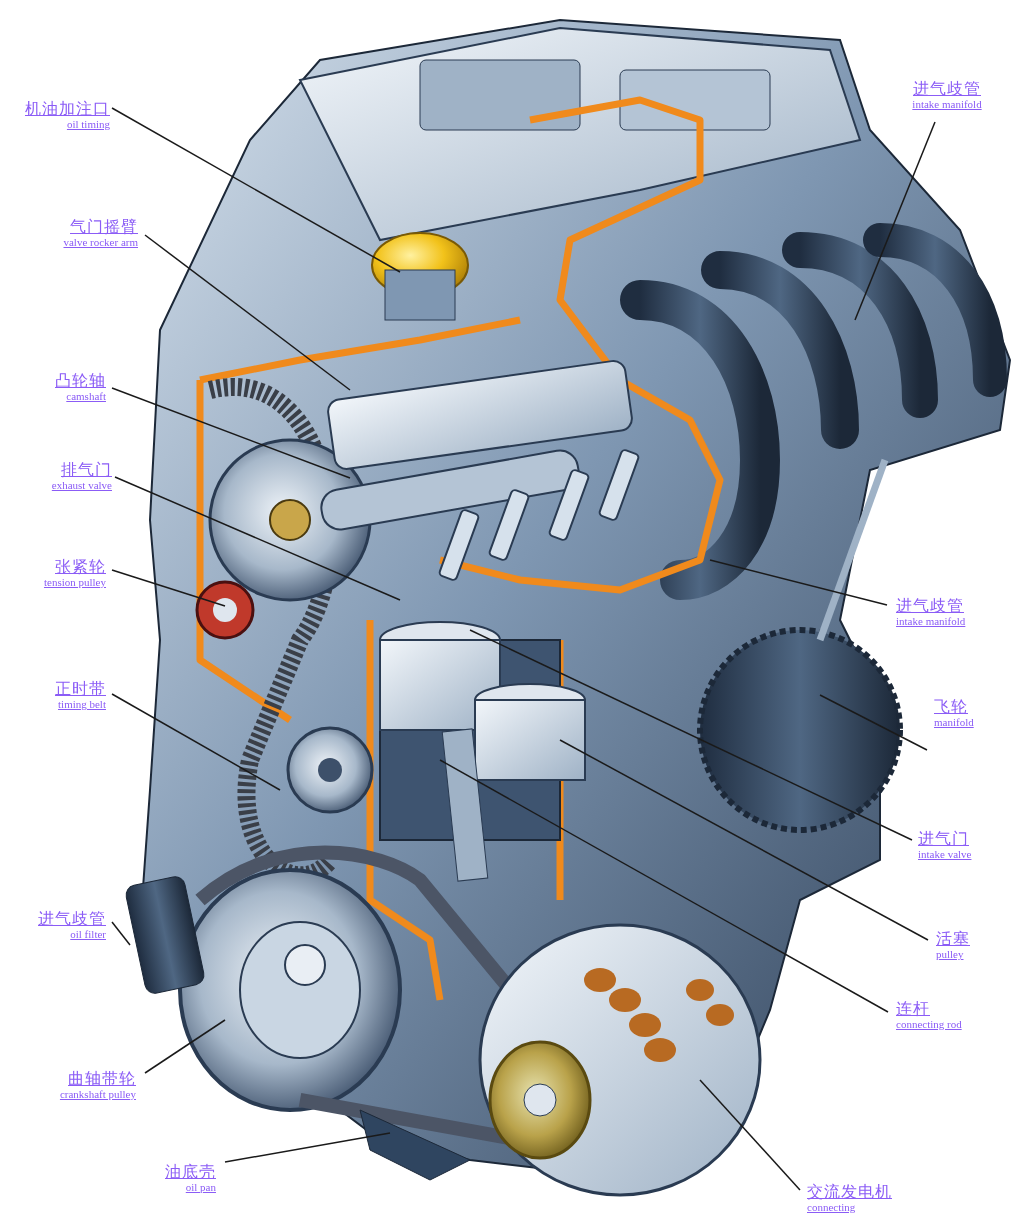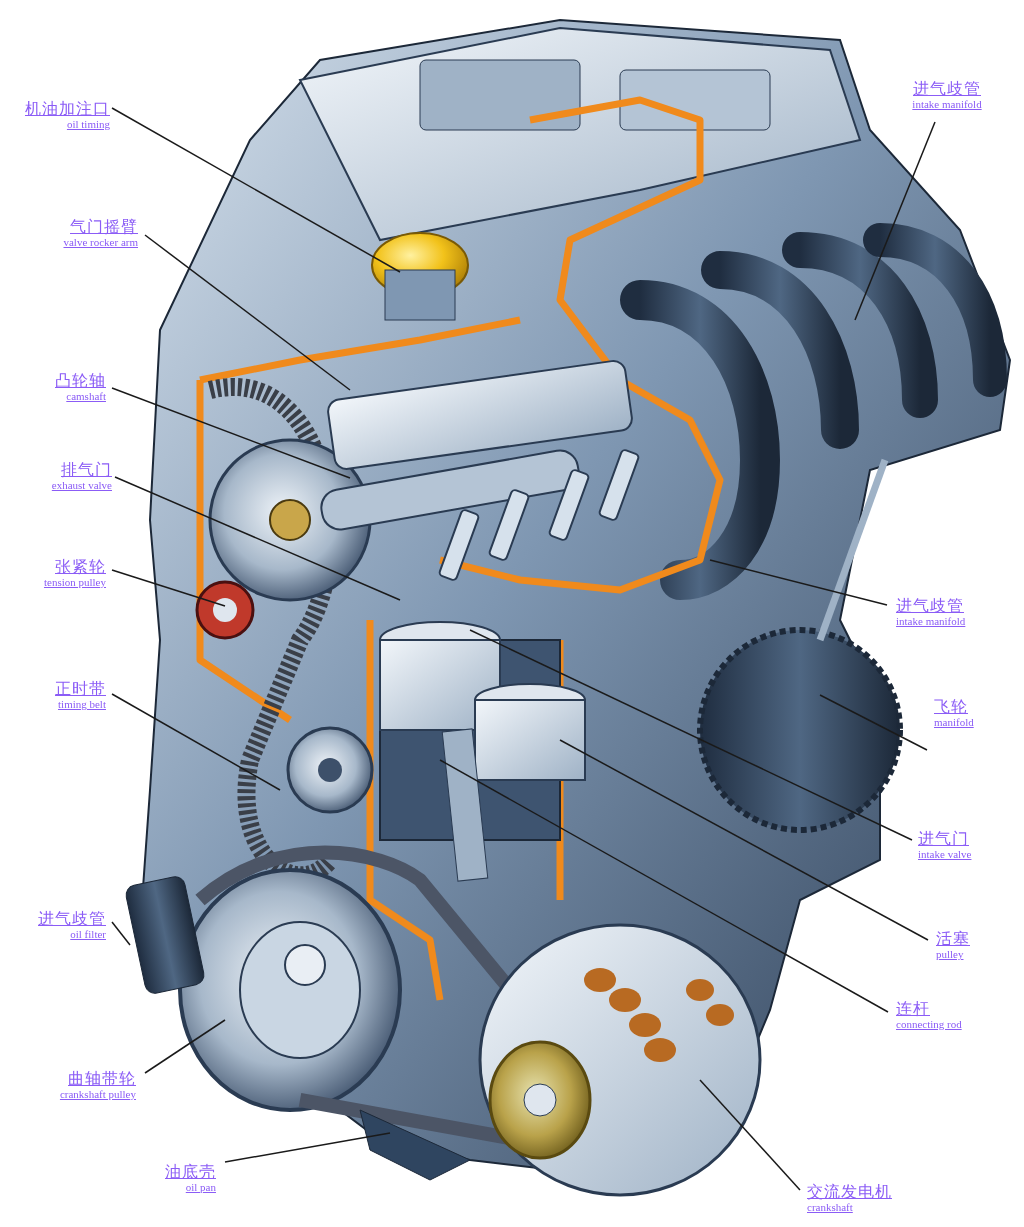--- a/index.html
+++ b/index.html
@@ -206,16 +206,16 @@
   <div class="label right" style="left:936px;top:930px;width:88px;">
     <span class="zh">活塞</span>
     <span class="en">pulley</span>
   </div>
   <div class="label right" style="left:896px;top:1000px;width:128px;">
     <span class="zh">连杆</span>
     <span class="en">connecting rod</span>
   </div>
   <div class="label right" style="left:807px;top:1183px;width:120px;">
     <span class="zh">交流发电机</span>
-    <span class="en">crankshaft</span>
+    <span class="en">connecting</span>
   </div>
 
 </div>
 
 </body></html>

